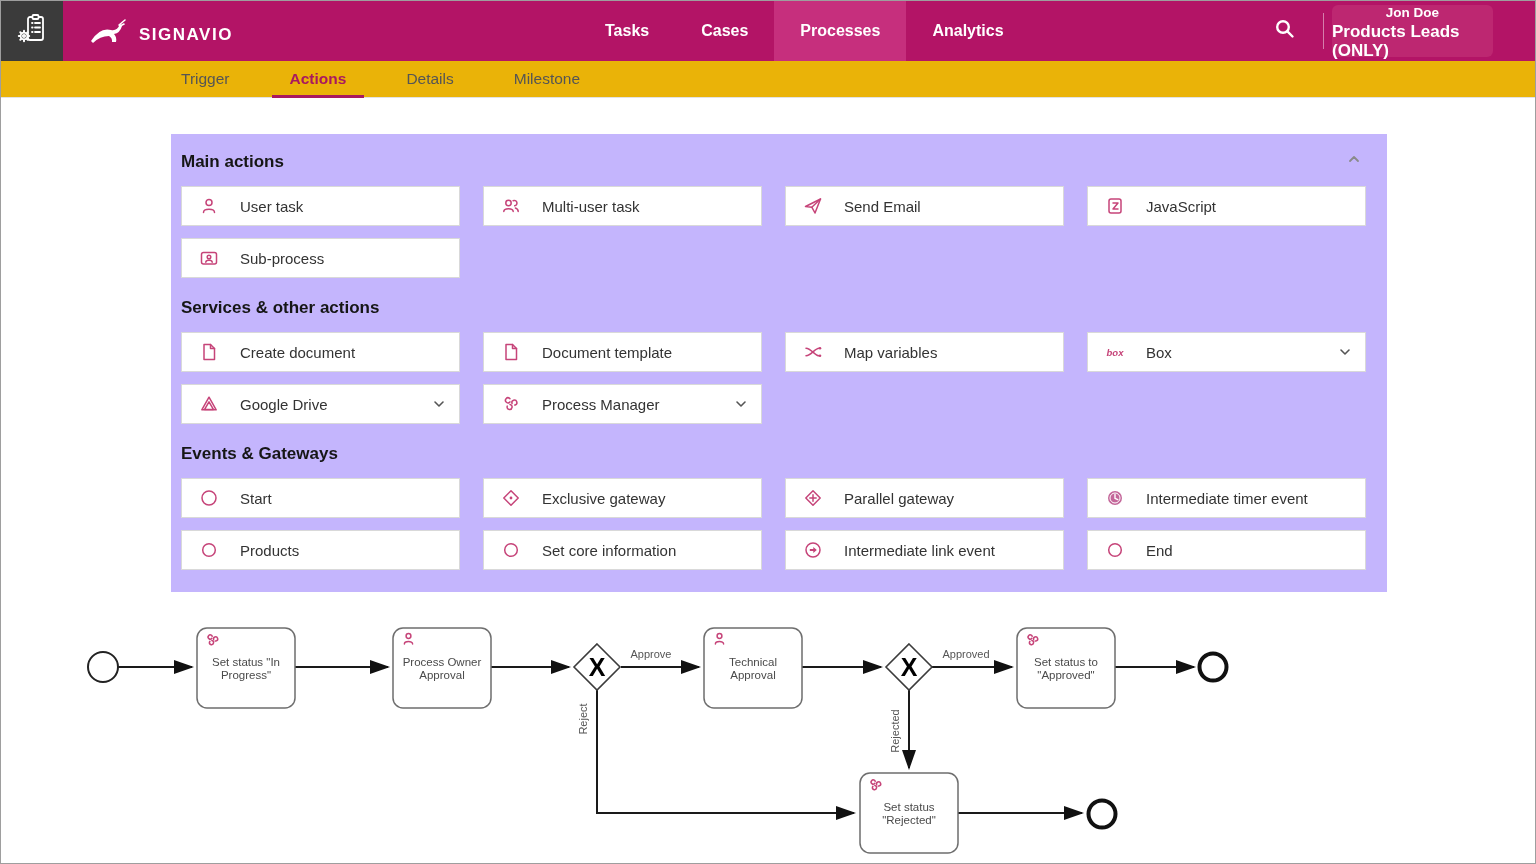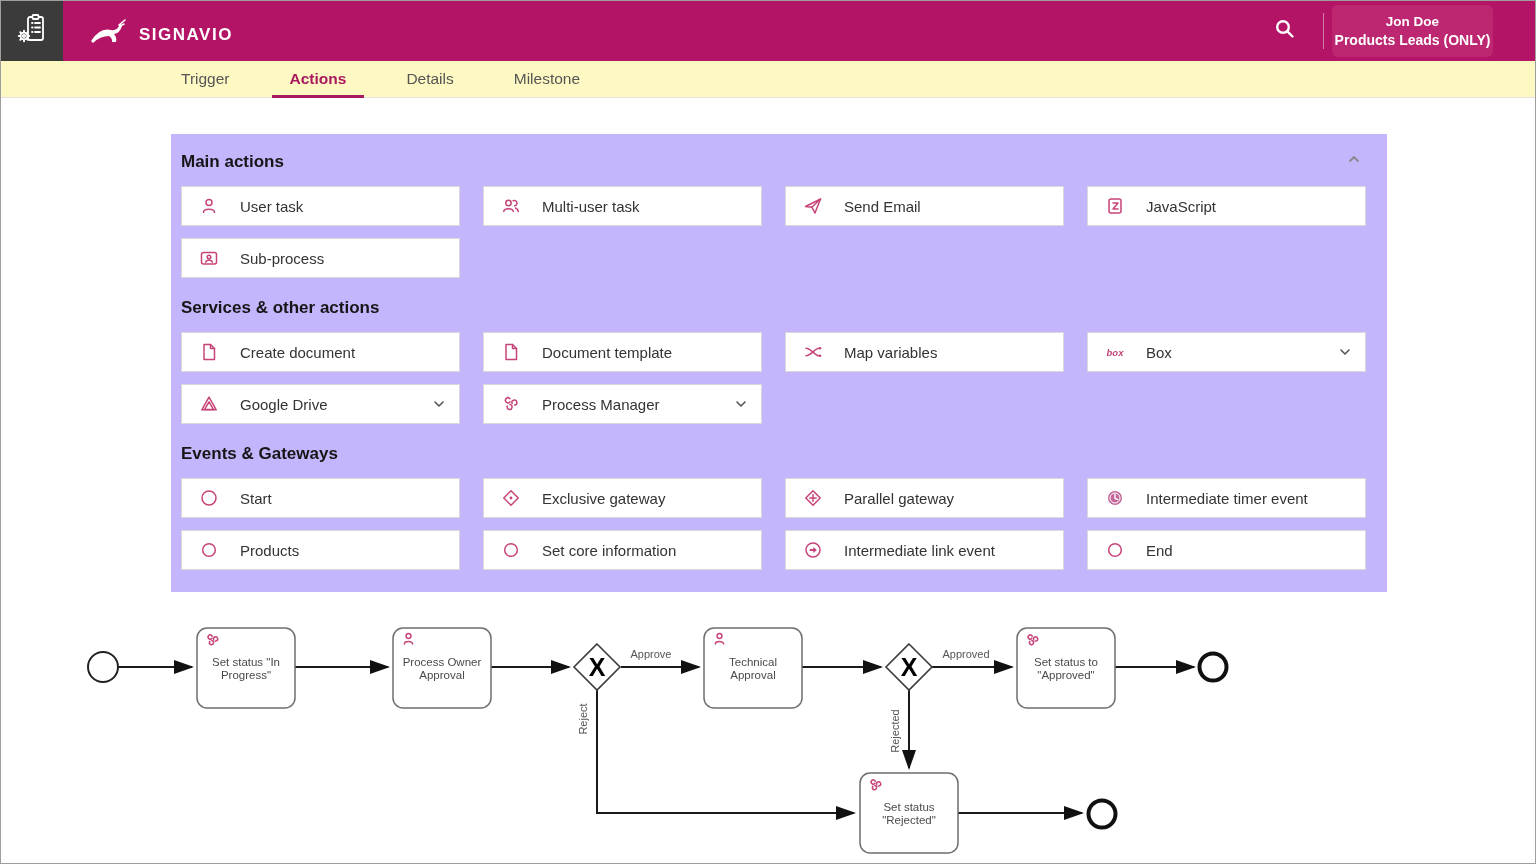--- a/index.html
+++ b/index.html
@@ -11,24 +11,24 @@
   .corner-app { position:absolute; left:0; top:0; width:62px; height:60px; background:#3b3b3b; display:flex; align-items:center; justify-content:center; cursor:pointer; }
   .brand { position:absolute; left:88px; top:0; height:68px; display:flex; align-items:center; color:#fff; }
   .brand-text { font-weight:bold; font-size:17px; letter-spacing:1.5px; margin-left:12px; }
   .nav { position:absolute; left:578px; top:0; height:60px; display:flex; }
   .nav-item { padding:0 26px; line-height:60px; color:#fff; font-size:16px; font-weight:600; cursor:pointer; }
   .nav-item.active { background:#c62f7d; }
   .search-btn { position:absolute; left:1268px; top:15px; width:32px; height:30px; display:flex; align-items:center; justify-content:center; cursor:pointer; }
   .header-divider { position:absolute; left:1322px; top:12px; width:1px; height:36px; background:rgba(255,255,255,0.45); }
   .user-box { position:absolute; left:1331px; top:4px; width:161px; height:52px; background:#bd2771; border-radius:6px; color:#fff; display:flex; flex-direction:column; justify-content:center; align-items:center; cursor:pointer; }
   .user-name { font-size:13.5px; font-weight:bold; line-height:19px; }
-  .user-role { font-size:14px; font-weight:bold; line-height:19px; }
+  .user-role { font-size:17px; font-weight:bold; line-height:19px; }
 
   
-  .tabbar { position:absolute; top:60px; left:0; width:100%; height:37px; background:#fef9c3; border-bottom:1px solid #e2e2e2; display:flex; padding-left:150px; box-sizing:border-box; }
+  .tabbar { position:absolute; top:60px; left:0; width:100%; height:37px; background:#eab308; border-bottom:1px solid #e2e2e2; display:flex; padding-left:150px; box-sizing:border-box; }
   .tab { position:relative; padding:0 30px; line-height:35px; font-size:15.5px; color:#555; cursor:pointer; }
   .tab.active { color:#a8195f; font-weight:bold; }
   .tab.active::after { content:""; position:absolute; left:12px; right:12px; bottom:-1px; height:3px; background:#a8195f; }
 
   
   .panel { position:absolute; left:170px; top:133px; width:1216px; height:458px; background:#c4b5fd; box-sizing:border-box; padding:18px 10px 0 10px; }
   .collapse-btn { position:absolute; top:16px; right:22px; width:22px; height:22px; display:flex; align-items:center; justify-content:center; cursor:pointer; }
   .section-title { font-size:17px; font-weight:bold; color:#161616; margin:0 0 14px 0; }
   .section { margin-bottom:10px; }
   .section + .section .section-title { margin-top:20px; }
@@ -78,20 +78,26 @@
     </div>
     <div class="brand">
       <span>
         <svg width="38" height="34" viewBox="0 0 38 34">
           <path d="M2,25 Q11,11 22,14 Q28,15.5 31,8 L33,10 Q31,17 25,18 Q28,21 27,26 L23,26 Q23.5,22 20,20 Q11,20 4,27 Z" fill="#fff"></path>
           <path d="M30,9 L36,4 M31,10 L35,8" stroke="#fff" stroke-width="1.6" fill="none" stroke-linecap="round"></path>
         </svg>
       </span>
       <span class="brand-text">SIGNAVIO</span>
     </div>
+    <div class="nav">
+      <div class="nav-item">Tasks</div>
+      <div class="nav-item">Cases</div>
+      <div class="nav-item active">Processes</div>
+      <div class="nav-item">Analytics</div>
+    </div>
     <div class="search-btn">
       <span>
         <svg width="24" height="24" viewBox="0 0 24 24" fill="none" stroke="#fff" stroke-width="2.4" stroke-linecap="round">
           <circle cx="10" cy="10" r="5.8"></circle>
           <line x1="14.4" y1="14.4" x2="19.5" y2="19.5"></line>
         </svg>
       </span>
     </div>
     <div class="header-divider"></div>
     <div class="user-box">

